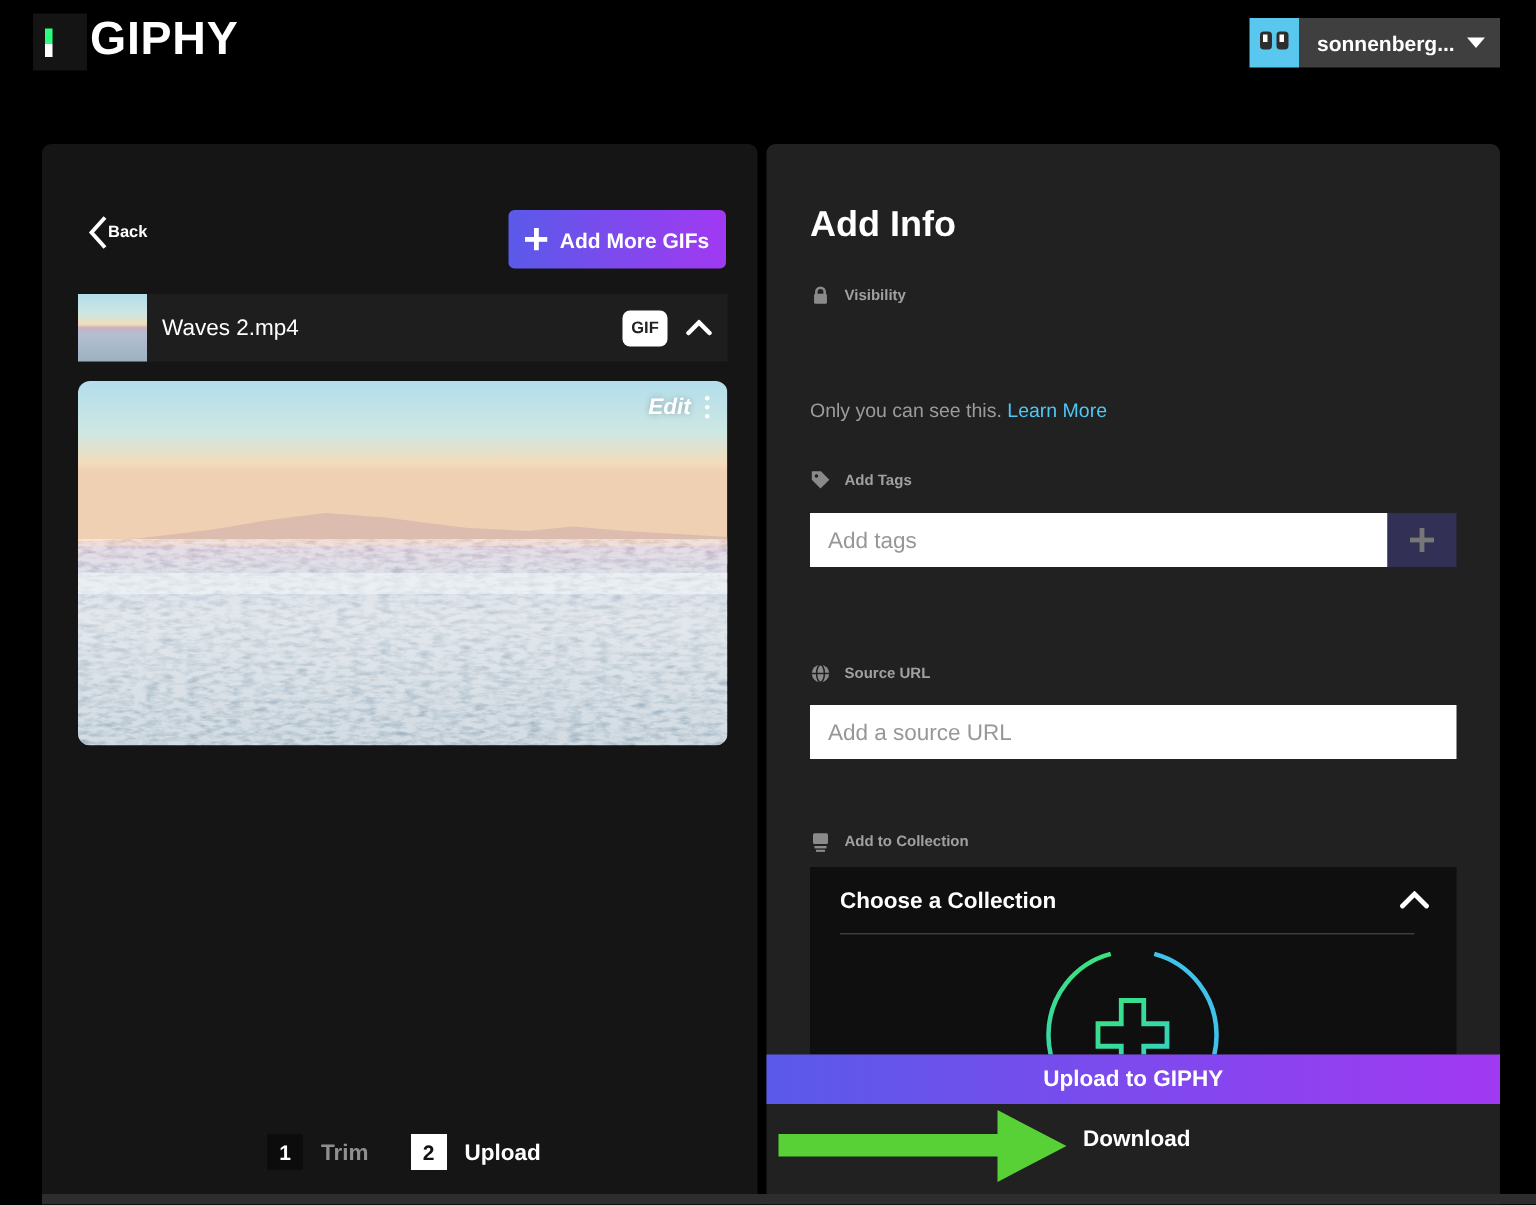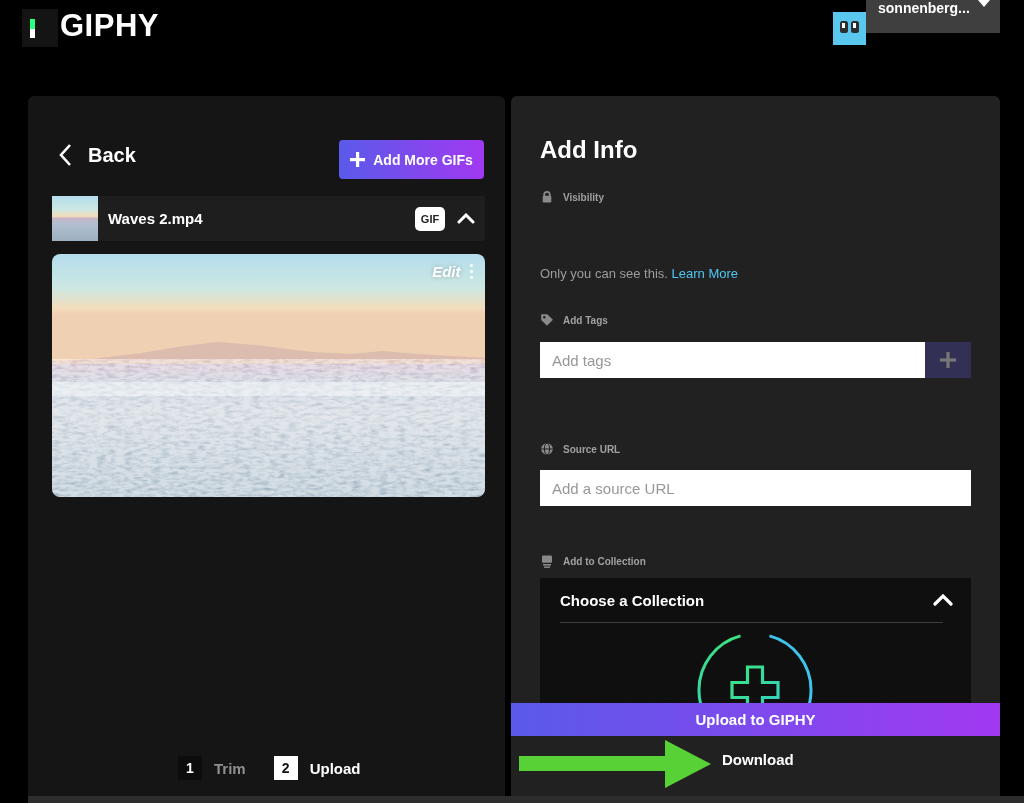--- a/index.html
+++ b/index.html
@@ -11,45 +11,45 @@
   
   #header { position:absolute; left:0; top:0; width:1024px; height:57px; background:#000; }
   .logo-mark { left:22px; top:9px; width:36px; height:38px; background:#141414; }
   .logo-bar { left:8px; top:10px; width:5px; height:19px;
               background:linear-gradient(180deg,#2bff7e 0 55%,#ffffff 55% 100%); }
   .logo-text { left:60px; top:8px; color:#fff; font-size:31px; font-weight:800; letter-spacing:.5px; }
   .avatar { left:833px; top:12px; width:33px; height:33px; background:#5ac8ee; }
   .eye { position:absolute; top:9px; width:8px; height:12px; background:#2e2e2e; border-radius:2.5px; }
   .eye.l { left:7px; } .eye.r { left:18px; }
   .eye::after { content:""; position:absolute; left:1.5px; top:2px; width:3.5px; height:4.5px; background:#fff; }
-  .user-pill { left:866px; top:0; width:134px; height:33px; background:#3f3f3f;
-               display:flex; padding:0 10px 0 12px; }
+  .user-pill { left:866px; top:12px; width:134px; height:33px; background:#3f3f3f;
+               display:flex; align-items:center; padding:0 10px 0 12px; }
   .user-name { color:#fff; font-size:14px; font-weight:bold; flex:1; white-space:nowrap; overflow:hidden; }
   .caret { width:0; height:0; border-left:6px solid transparent; border-right:6px solid transparent;
            border-top:7px solid #fff; margin-left:6px; }
 
   
   #left-panel { position:absolute; left:28px; top:96px; width:477px; height:707px;
                 background:#151515; border-radius:6px 6px 0 0; }
   #right-panel { position:absolute; left:511px; top:96px; width:489px; height:707px;
                  background:#212121; border-radius:6px 6px 0 0; }
   #bottom-strip { position:absolute; left:28px; top:796px; width:996px; height:7px; background:#2d2d2d; z-index:9; }
 
   
   .back-row { left:30px; top:47px; display:flex; align-items:center; cursor:pointer; }
-  .back-label { color:#fff; font-size:20px; font-weight:bold; margin-left:16px; }
+  .back-label { color:#fff; font-size:11px; font-weight:bold; }
   .btn-gradient { background:linear-gradient(90deg,#5a5ae9,#a139f2); color:#fff; border:none; cursor:pointer; }
   .add-more { left:311px; top:44px; width:145px; height:39px; border-radius:4px;
               display:flex; align-items:center; justify-content:center; gap:8px;
               font-size:14px; font-weight:bold; }
   .file-row { left:24px; top:100px; width:433px; height:45px; background:#1e1e1e;
               display:flex; align-items:center; cursor:pointer; }
   .thumb { width:46px; height:45px; flex:0 0 46px;
            background:linear-gradient(180deg,#b3deec 0%,#cde7e2 30%,#f3dcba 45%,#c7b3c5 50%,#b3bfd0 60%,#9cb1c0 100%); }
-  .file-name { color:#fff; font-size:15px; font-weight:bold; margin-left:10px; flex:1; }
+  .file-name { color:#fff; font-size:15px; font-weight:normal; margin-left:10px; flex:1; }
   .gif-badge { width:30px; height:24px; background:#ffffff; border-radius:5px; color:#222;
                font-size:11px; font-weight:800; display:flex; align-items:center; justify-content:center;
                margin-right:12px; }
   .file-chevron { margin-right:10px; display:flex; }
   .preview { left:24px; top:158px; width:433px; height:243px; border-radius:8px; overflow:hidden;font-style:italic; }
   .preview svg.scene { display:block; width:433px; height:243px; }
   .edit-overlay { position:absolute; right:12px; top:9px; display:flex; align-items:center; gap:9px; cursor:pointer; }
   .edit-label { color:#fff; font-size:15px; font-weight:bold; text-shadow:0 0 4px rgba(0,0,0,.25); }
   .kebab { display:flex; flex-direction:column; gap:2.5px; }
   .kebab i { width:3.5px; height:3.5px; background:#fff; border-radius:50%; }

